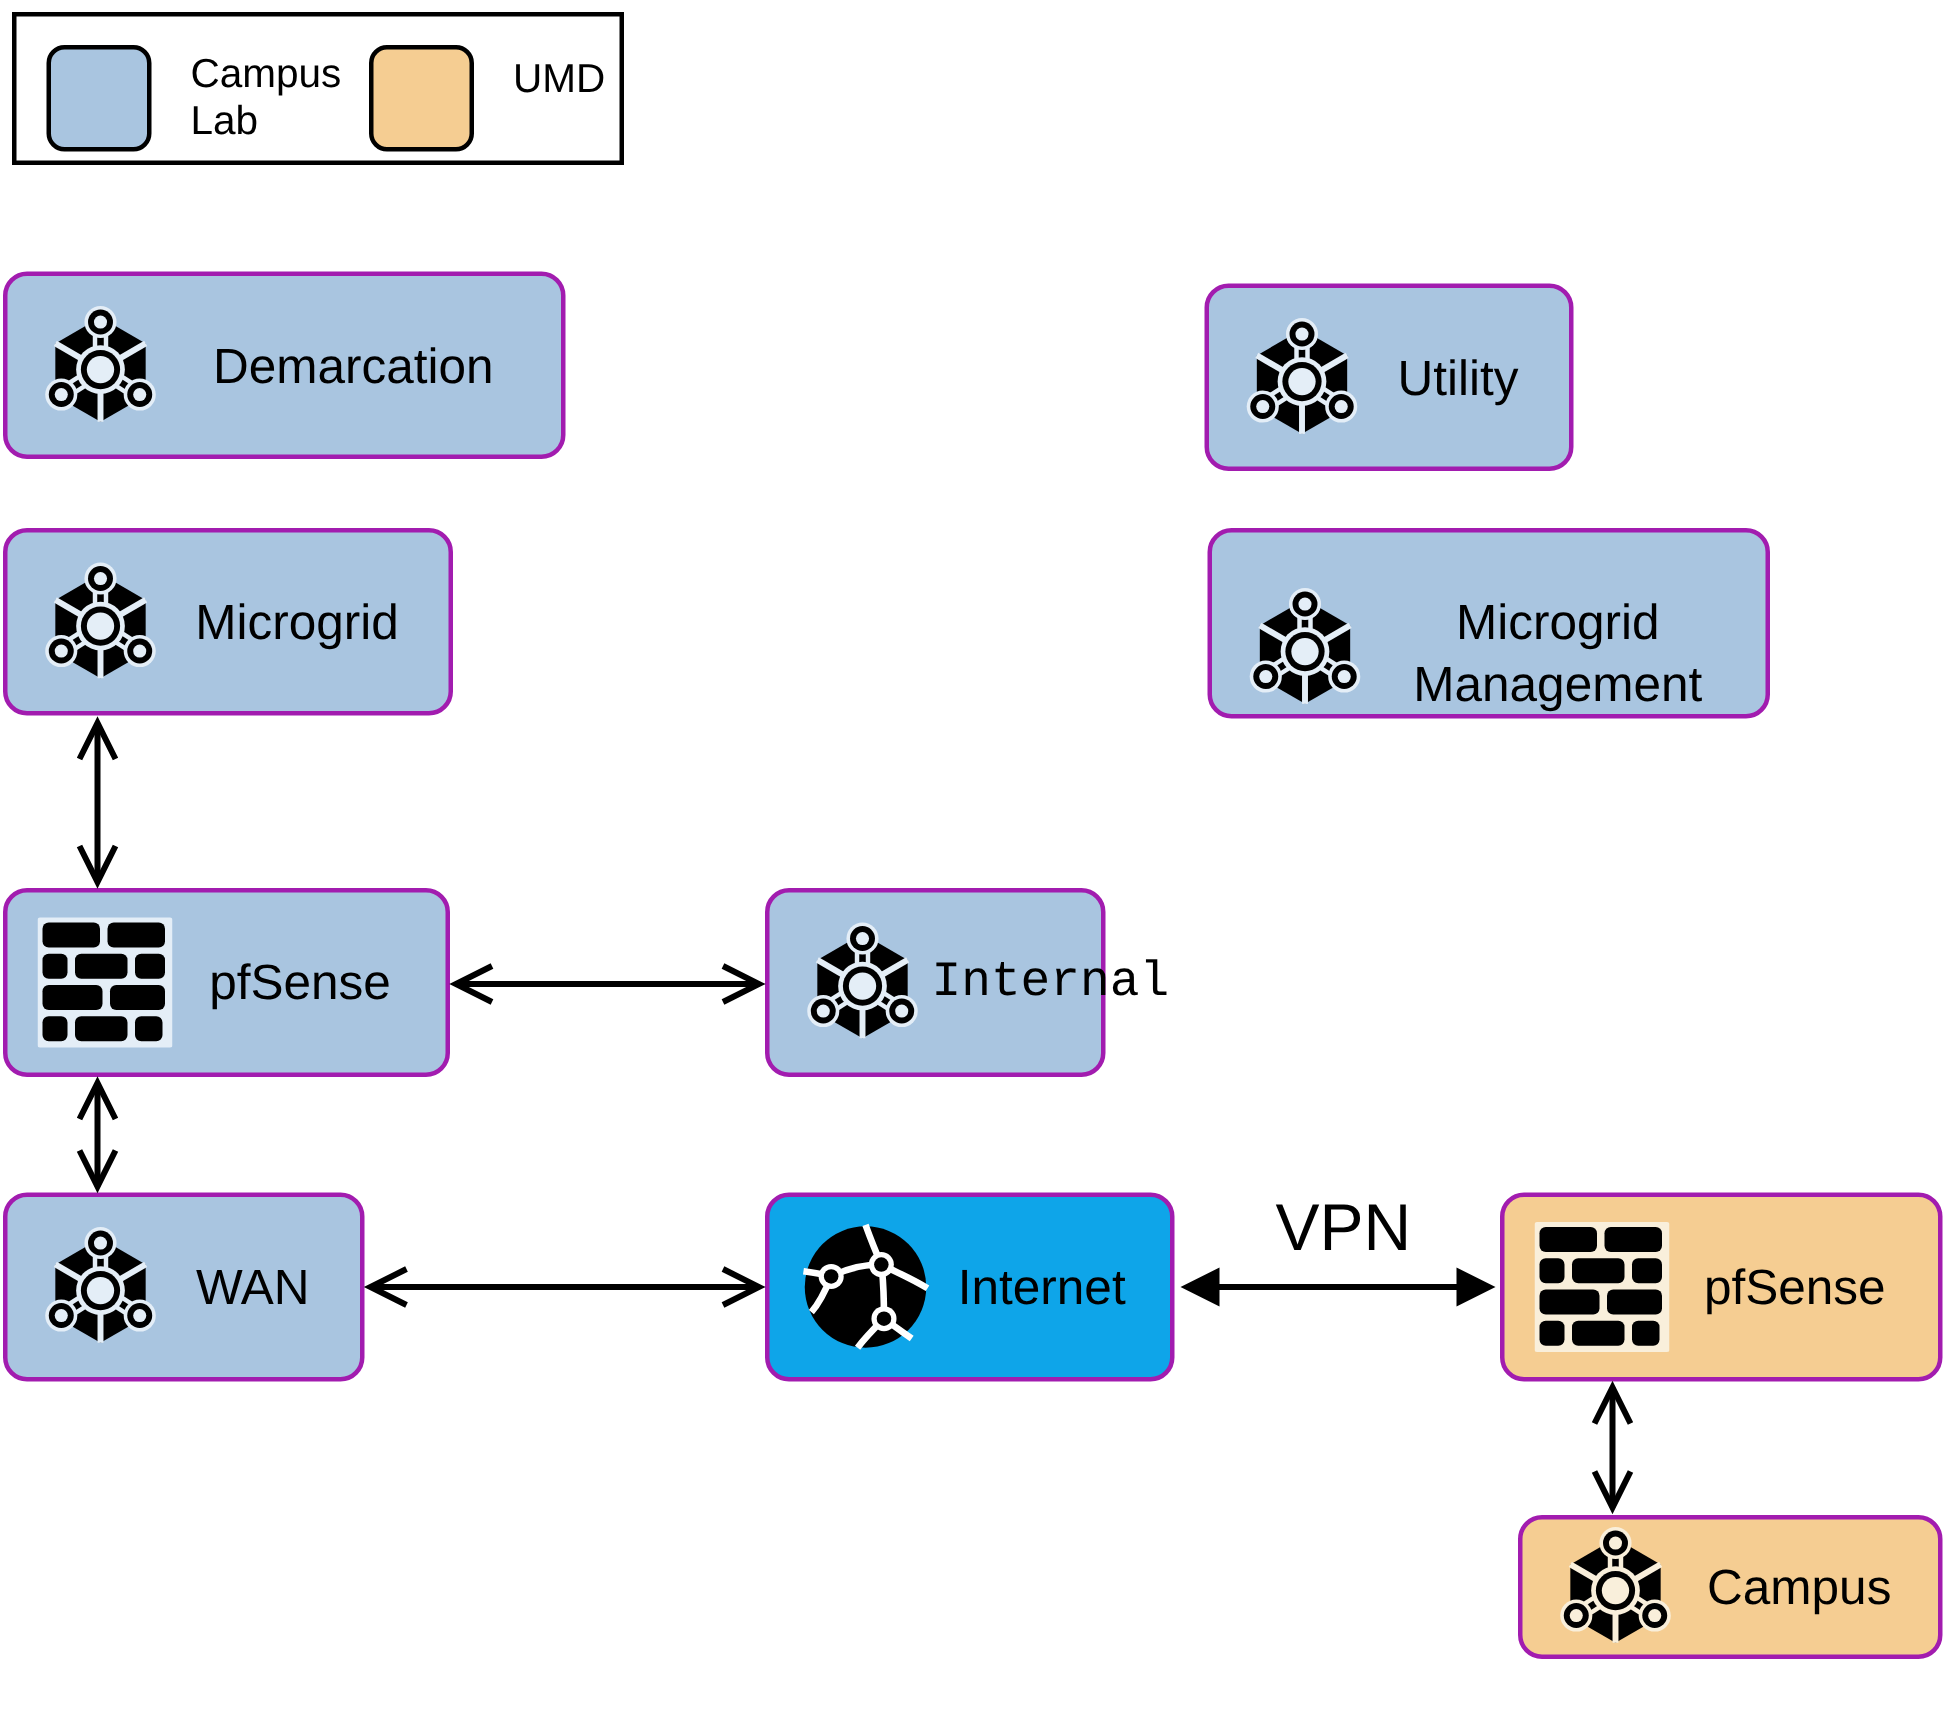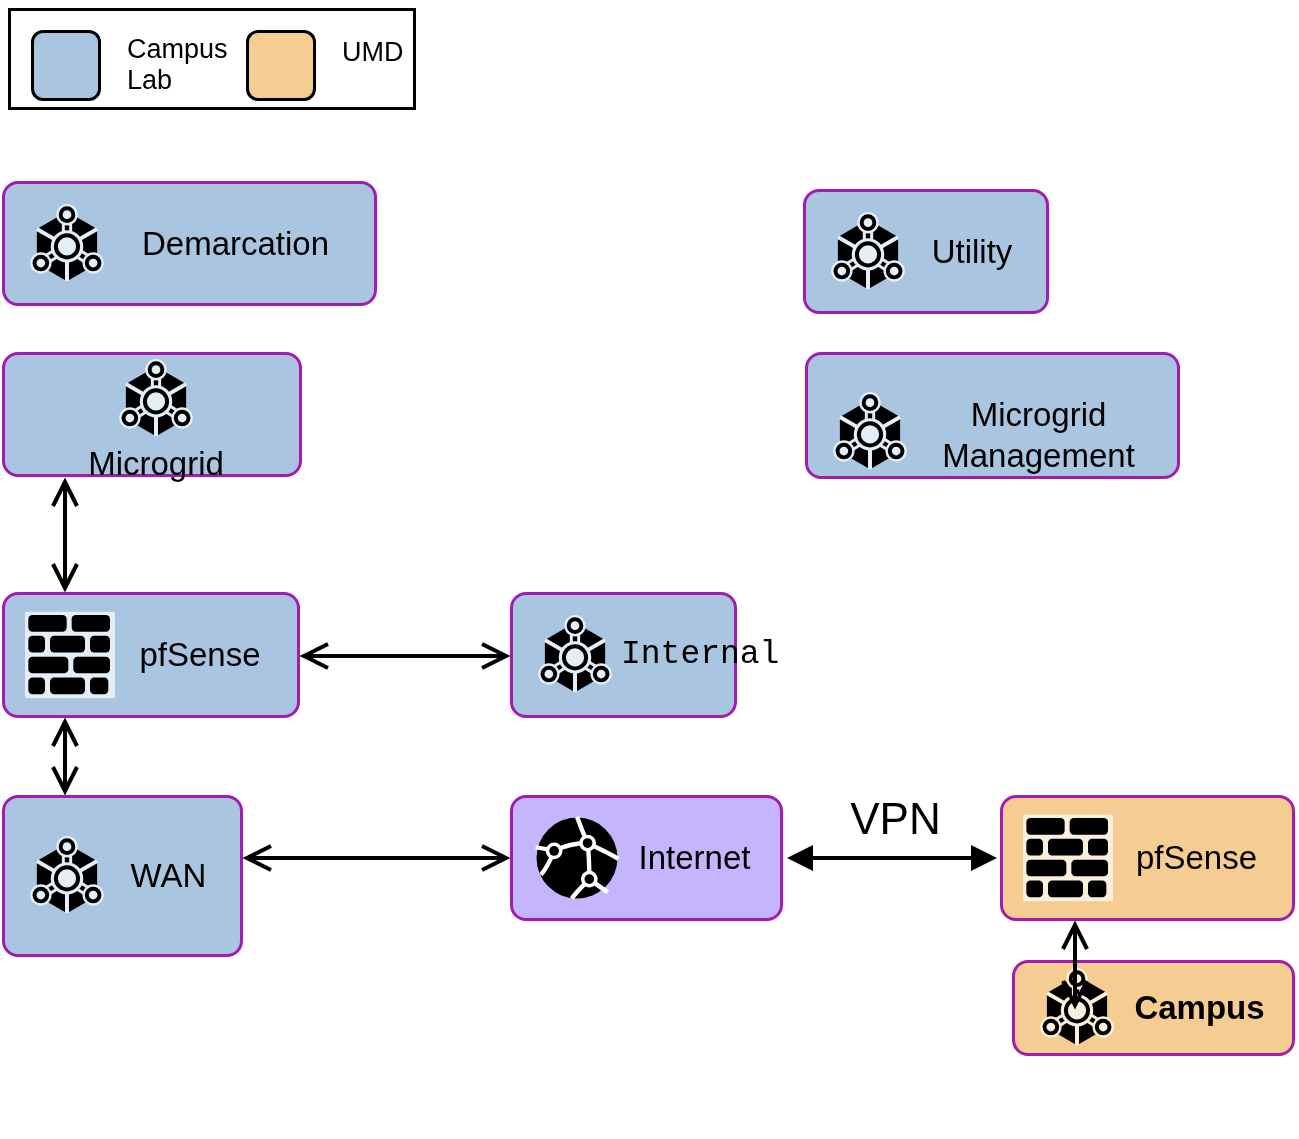--- a/index.html
+++ b/index.html
@@ -7,21 +7,21 @@
     position:relative;width:1299px;height:1139px;background:#ffffff;
     font-family:"Liberation Sans",sans-serif;color:#000;overflow:hidden;
   }
   .overlay{position:absolute;left:0;top:0;pointer-events:none;}
   .node{
     position:absolute;display:flex;align-items:center;box-sizing:border-box;
     border:3px solid #a21caf;border-radius:16px;padding:0 12px 0 20px;
   }
   .node.blue{background:#a9c5e0;--bg:#a9c5e0;--hole:#e4eef7;}
   .node.orange{background:#f5cd92;--bg:#f5cd92;--hole:#f9efdb;}
-  .node.white{background:#c4b5fd;--bg:#ffffff;--hole:#ffffff;}
+  .node.white{background:#0ea5e9;--bg:#ffffff;--hole:#ffffff;}
   .node .icon{flex:none;display:block;line-height:0;}
   .node .label{
     flex:1;text-align:center;font-size:33px;line-height:1.25;
     padding:0 4px;word-spacing:1px;
   }
   .legend{
     position:absolute;left:8px;top:8px;width:408px;height:102px;
     background:#ffffff;border:3px solid #000;box-sizing:border-box;
   }
   .swatch{
@@ -130,21 +130,21 @@
 
   <div class="node blue" style="left:803px;top:189px;width:246px;height:125px;">
     <span class="icon">
       <svg width="84" height="88" viewBox="-3 -2 106 106">
           <use href="#ico-network"></use>
         </svg>
     </span>
     <span class="label">Utility</span>
   </div>
 
-  <div class="node blue" style="left:2px;top:352px;width:300px;height:125px;flex-direction:column;">
+  <div class="node blue" style="left:2px;top:352px;width:300px;height:125px;">
     <span class="icon">
       <svg width="84" height="88" viewBox="-3 -2 106 106">
           <use href="#ico-network"></use>
         </svg>
     </span>
     <span class="label">Microgrid</span>
   </div>
 
   <div class="node blue" style="left:805px;top:352px;width:375px;height:127px;align-items:flex-end;">
     <span class="icon">
@@ -166,21 +166,21 @@
 
   <div class="node blue" style="left:510px;top:592px;width:227px;height:126px;font-family:Liberation Mono, monospace;">
     <span class="icon">
       <svg width="84" height="88" viewBox="-3 -2 106 106">
           <use href="#ico-network"></use>
         </svg>
     </span>
     <span class="label">Internal</span>
   </div>
 
-  <div class="node blue" style="left:2px;top:795px;width:241px;height:162px;">
+  <div class="node blue" style="left:2px;top:795px;width:241px;height:126px;">
     <span class="icon">
       <svg width="84" height="88" viewBox="-3 -2 106 106">
           <use href="#ico-network"></use>
         </svg>
     </span>
     <span class="label">WAN</span>
   </div>
 
   <div class="node white" style="left:510px;top:795px;width:273px;height:126px;">
     <span class="icon">
@@ -193,21 +193,21 @@
 
   <div class="node orange" style="left:1000px;top:795px;width:295px;height:126px;">
     <span class="icon">
       <svg width="90" height="88" viewBox="-4 -4 108 104">
           <use href="#ico-firewall"></use>
         </svg>
     </span>
     <span class="label">pfSense</span>
   </div>
 
-  <div class="node orange" style="left:1012px;top:960px;width:283px;height:96px;font-weight:bold;">
+  <div class="node orange" style="left:1012px;top:1010px;width:283px;height:96px;">
     <span class="icon">
       <svg width="84" height="88" viewBox="-3 -2 106 106">
           <use href="#ico-network"></use>
         </svg>
     </span>
     <span class="label">Campus</span>
   </div>
 
   <svg class="overlay" width="1299" height="1139" viewBox="0 0 1299 1139">
     <g stroke="#000" stroke-width="4" fill="none">

